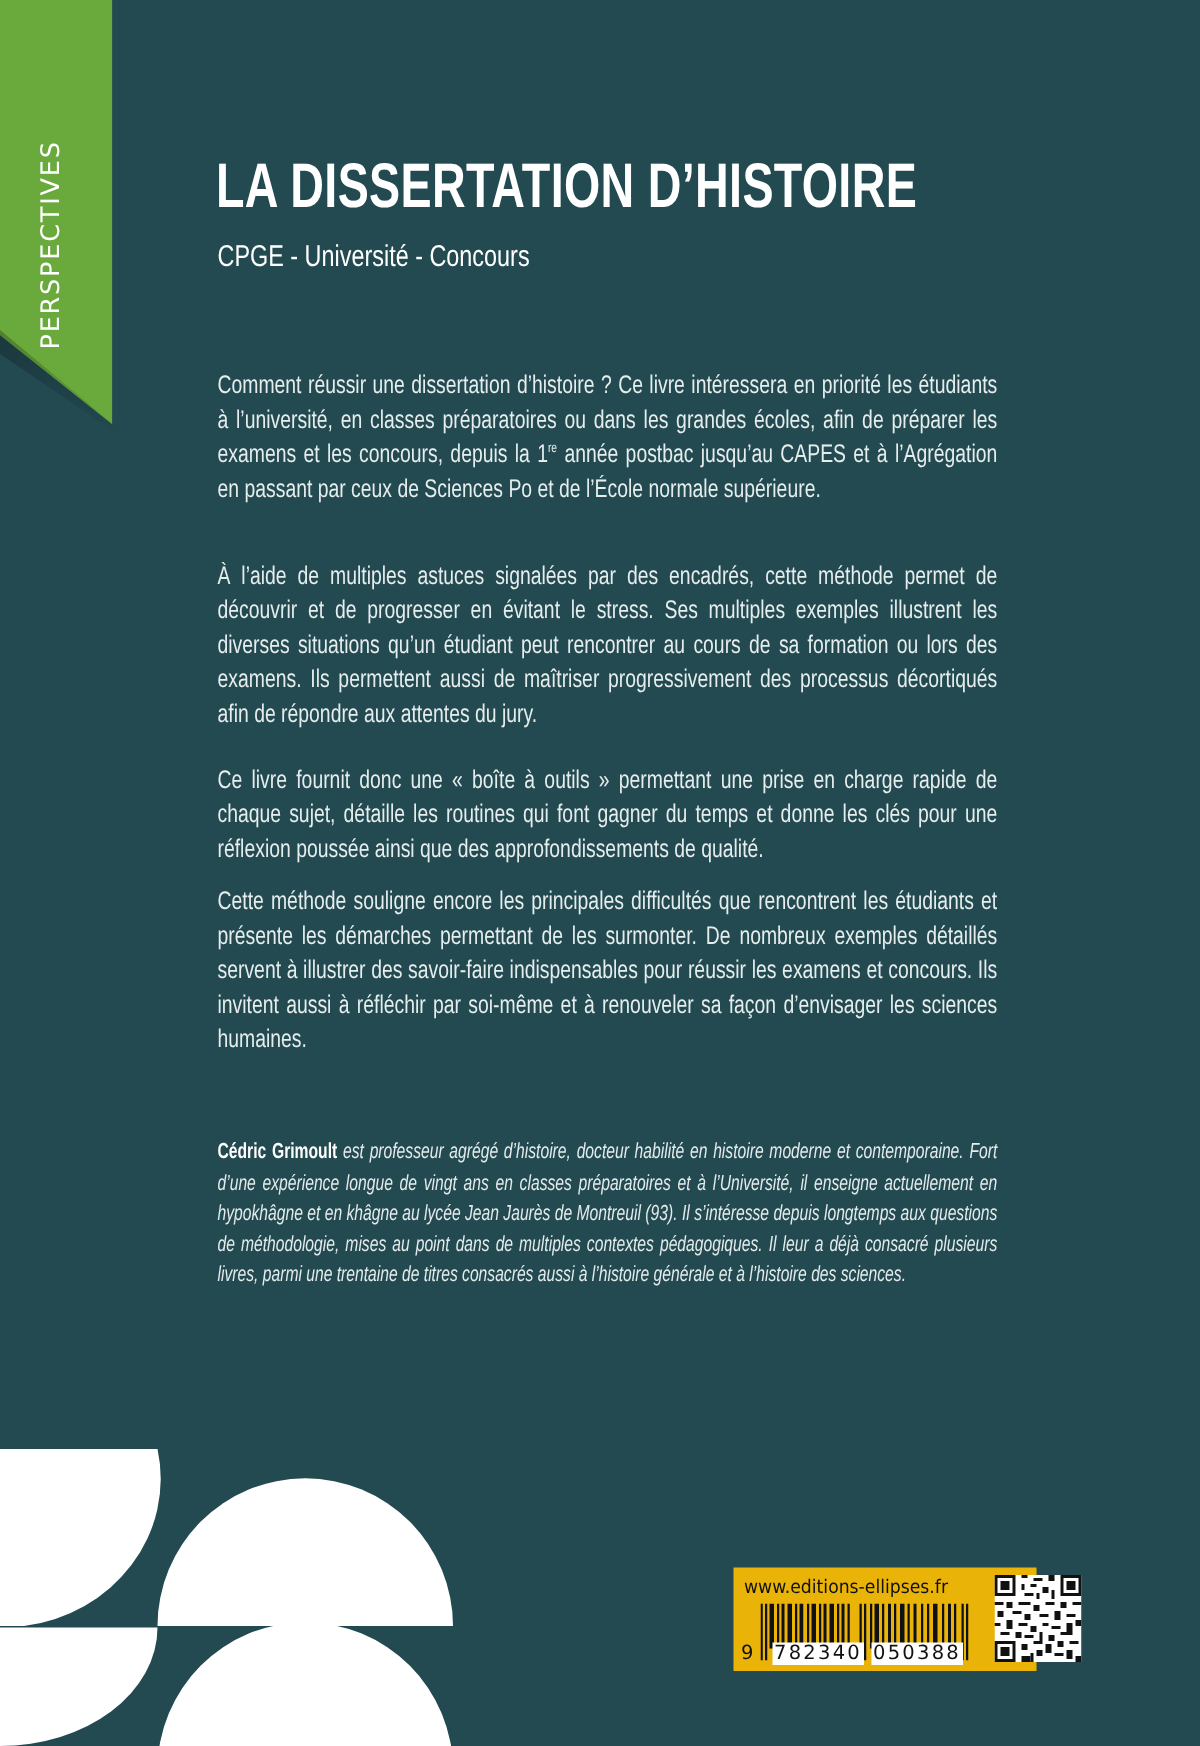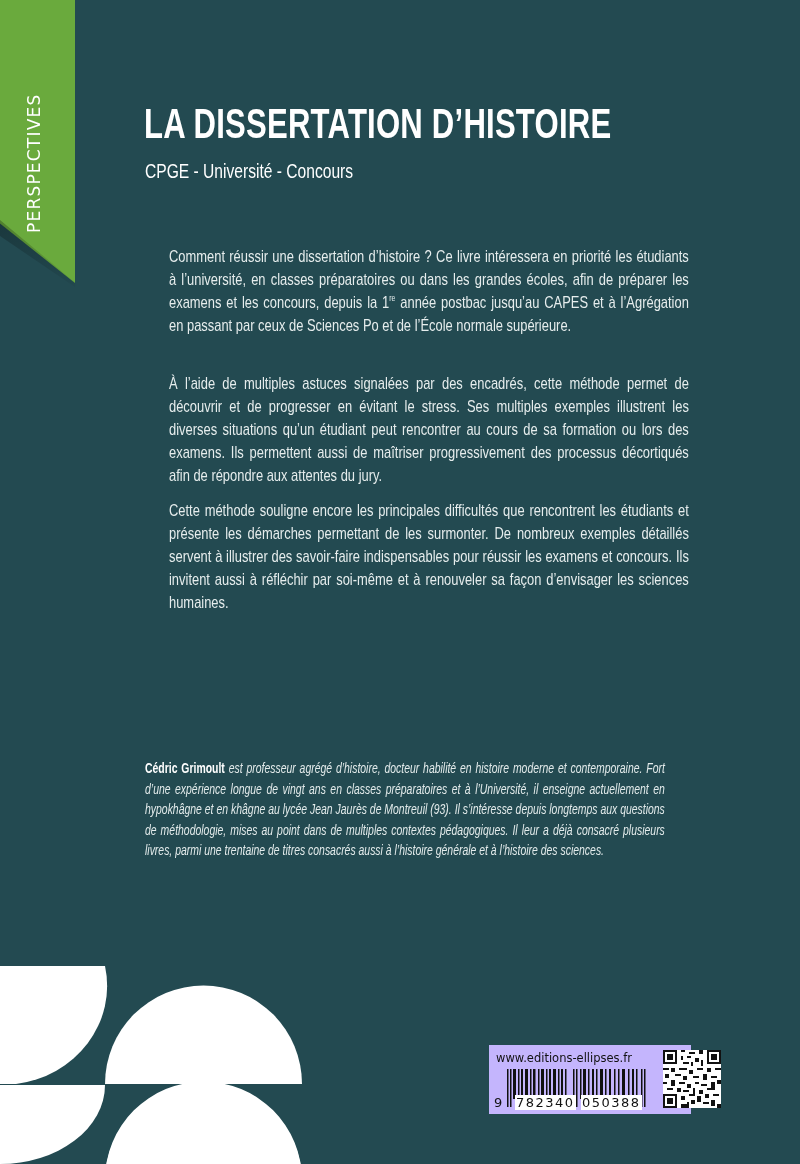--- a/index.html
+++ b/index.html
@@ -45,33 +45,33 @@
       position: absolute; left: 145px; top: 245px; width: 520px;
     }
     .para {
       font-size: 17px; line-height: 23px; color: #e6eded;
       margin: 0 0 12px 0;
       text-align: justify;
       width: 684px;
       transform: scaleX(0.76); transform-origin: 0 0;
       height: auto;
     }
-    .para-wrap { margin-bottom: 12px; margin-left: 24px; }
+    .para-wrap { margin-bottom: 12px; }
     sup { font-size: 9px; line-height: 0; }
     .bio {
       position: absolute; left: 145px; top: 758px;
       width: 722px; transform: scaleX(0.72); transform-origin: 0 0;
       font-size: 14.5px; line-height: 20.5px; font-style: italic; color: #e3ebeb;
       text-align: justify;
     }
     .bio b { font-style: normal; font-weight: bold; color: #ffffff; }
     .shapes { position: absolute; left: 0; top: 960px; width: 320px; height: 204px; }
     .barcode-box {
       position: absolute; left: 489px; top: 1045px; width: 202px; height: 69px;
-      background: #c4b5fd;
+      background: #eab308;
     }
     .url {
       position: absolute; left: 7px; top: 5px;
       font-family: "DejaVu Sans", sans-serif; font-size: 12.5px; color: #111;
       transform: scaleX(0.92); transform-origin: 0 0; white-space: nowrap;
     }
     .bars { position: absolute; left: 18px; top: 24px; width: 140px; height: 38px; }
     .isbn-first {
       position: absolute; left: 5px; top: 50px; font-family: "DejaVu Sans", sans-serif;
       font-size: 13px; color: #111;
@@ -93,20 +93,23 @@
 
 <div class="title">LA DISSERTATION D’HISTOIRE</div>
 <div class="subtitle">CPGE - Université - Concours</div>
 
 <div class="body-text">
   <div class="para-wrap" style="height:115px">
     <p class="para"><span>Comment réussir une dissertation d’histoire ? Ce livre intéressera en priorité les étudiants à l’université, en classes préparatoires ou dans les grandes écoles, afin de préparer les examens et les concours, depuis la 1</span><sup>re</sup><span> année postbac jusqu’au CAPES et à l’Agrégation en passant par ceux de Sciences Po et de l’École normale supérieure.</span></p>
   </div>
   <div class="para-wrap" style="height:115px; margin-top:12px">
     <p class="para">À l’aide de multiples astuces signalées par des encadrés, cette méthode permet de découvrir et de progresser en évitant le stress. Ses multiples exemples illustrent les diverses situations qu’un étudiant peut rencontrer au cours de sa formation ou lors des examens. Ils permettent aussi de maîtriser progressivement des processus décortiqués afin de répondre aux attentes du jury.</p>
+  </div>
+  <div class="para-wrap" style="height:69px; margin-top:21px">
+    <p class="para">Ce livre fournit donc une « boîte à outils » permettant une prise en charge rapide de chaque sujet, détaille les routines qui font gagner du temps et donne les clés pour une réflexion poussée ainsi que des approfondissements de qualité.</p>
   </div>
   <div class="para-wrap" style="height:115px; margin-top:12px">
     <p class="para">Cette méthode souligne encore les principales difficultés que rencontrent les étudiants et présente les démarches permettant de les surmonter. De nombreux exemples détaillés servent à illustrer des savoir-faire indispensables pour réussir les examens et concours. Ils invitent aussi à réfléchir par soi-même et à renouveler sa façon d’envisager les sciences humaines.</p>
   </div>
 </div>
 
 <div class="bio"><b>Cédric Grimoult</b><span> est professeur agrégé d’histoire, docteur habilité en histoire moderne et contemporaine. Fort d’une expérience longue de vingt ans en classes préparatoires et à l’Université, il enseigne actuellement en hypokhâgne et en khâgne au lycée Jean Jaurès de Montreuil (93). Il s’intéresse depuis longtemps aux questions de méthodologie, mises au point dans de multiples contextes pédagogiques. Il leur a déjà consacré plusieurs livres, parmi une trentaine de titres consacrés aussi à l’histoire générale et à l’histoire des sciences.</span></div>
 
 <svg class="shapes" viewBox="0 960 320 204" xmlns="http://www.w3.org/2000/svg">
 

